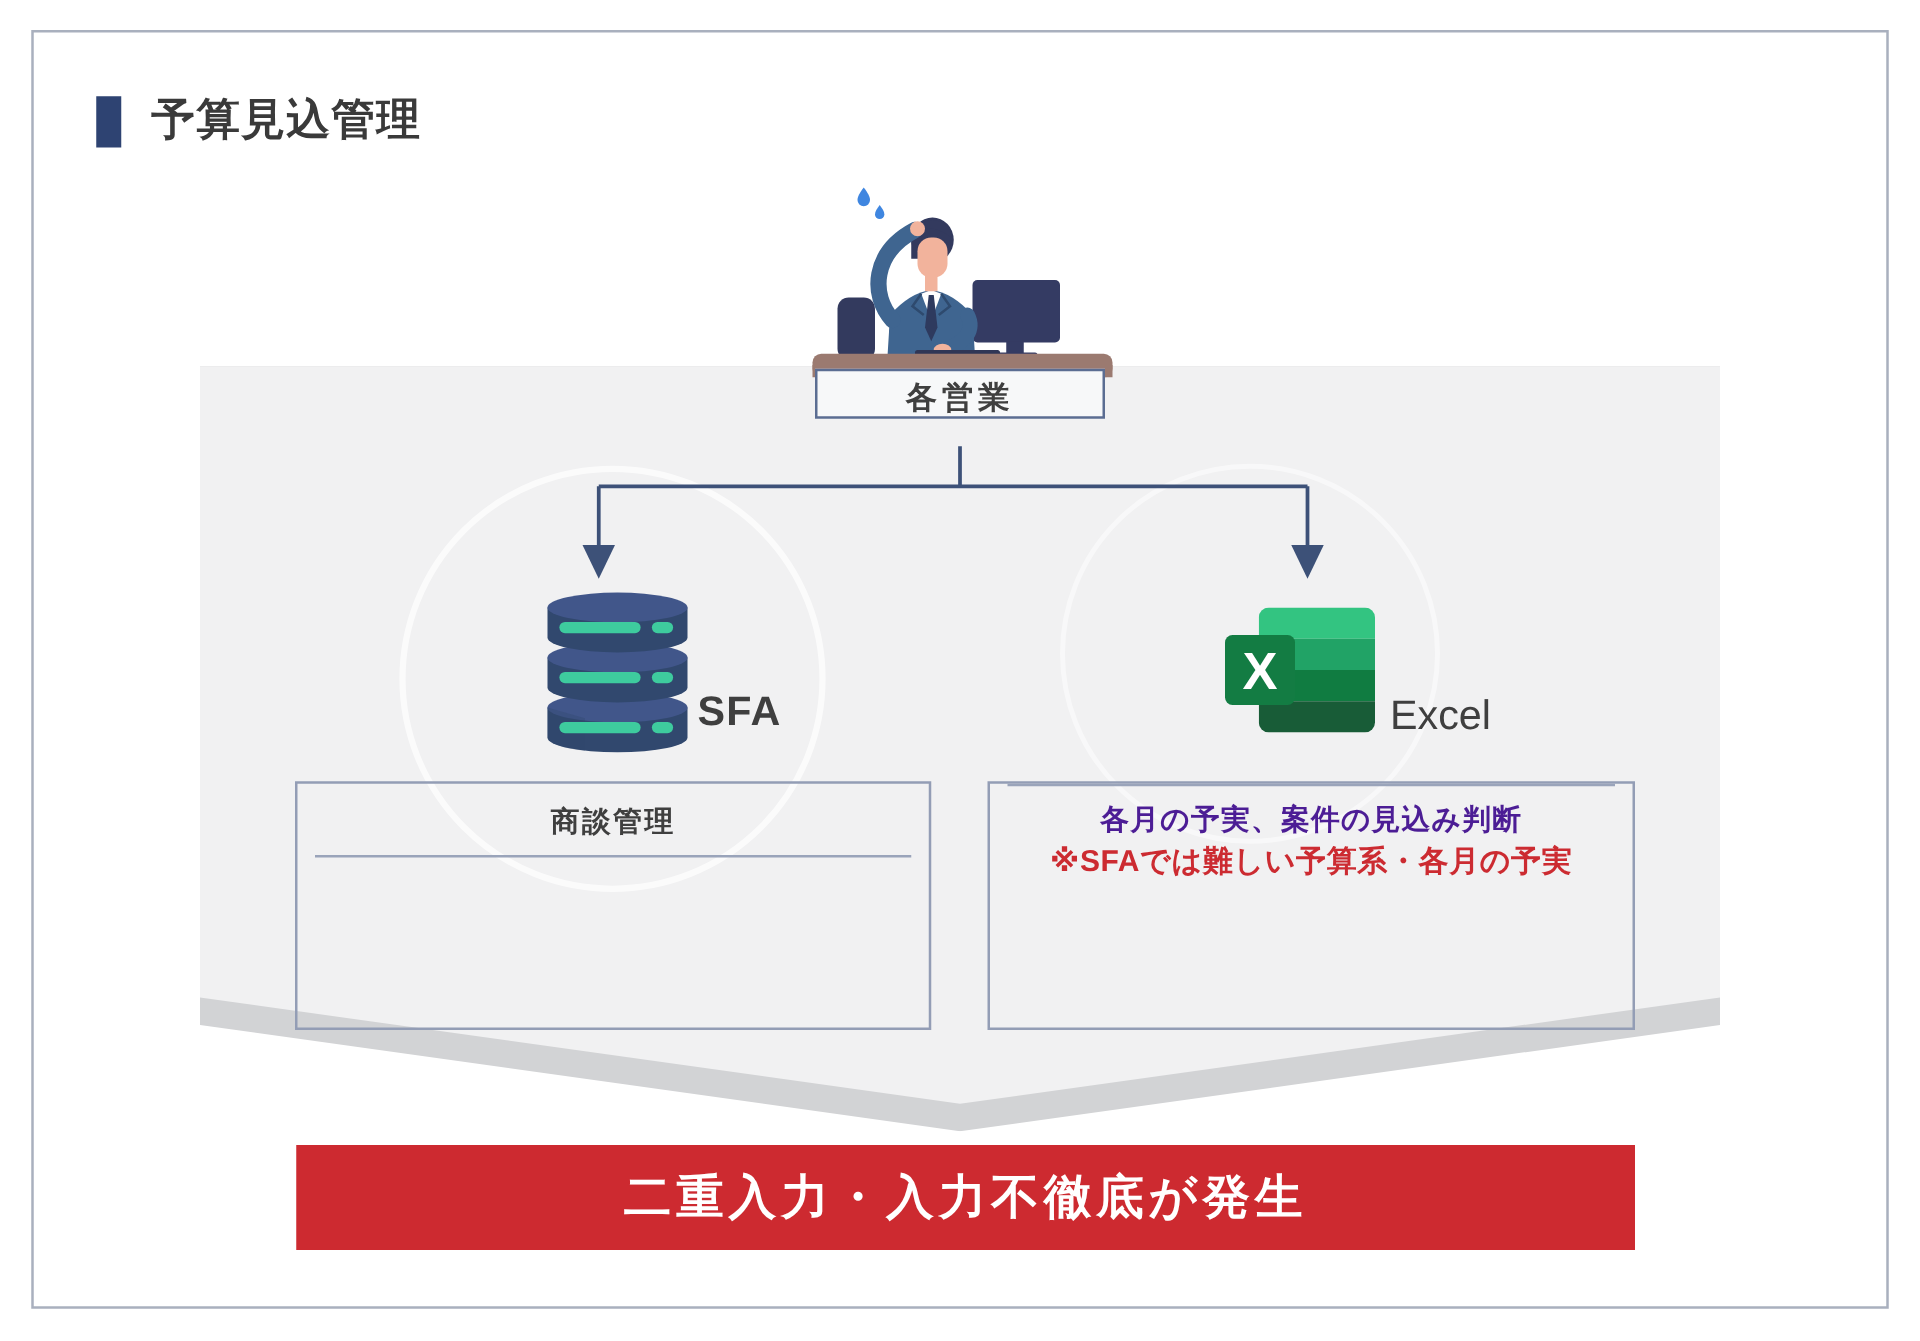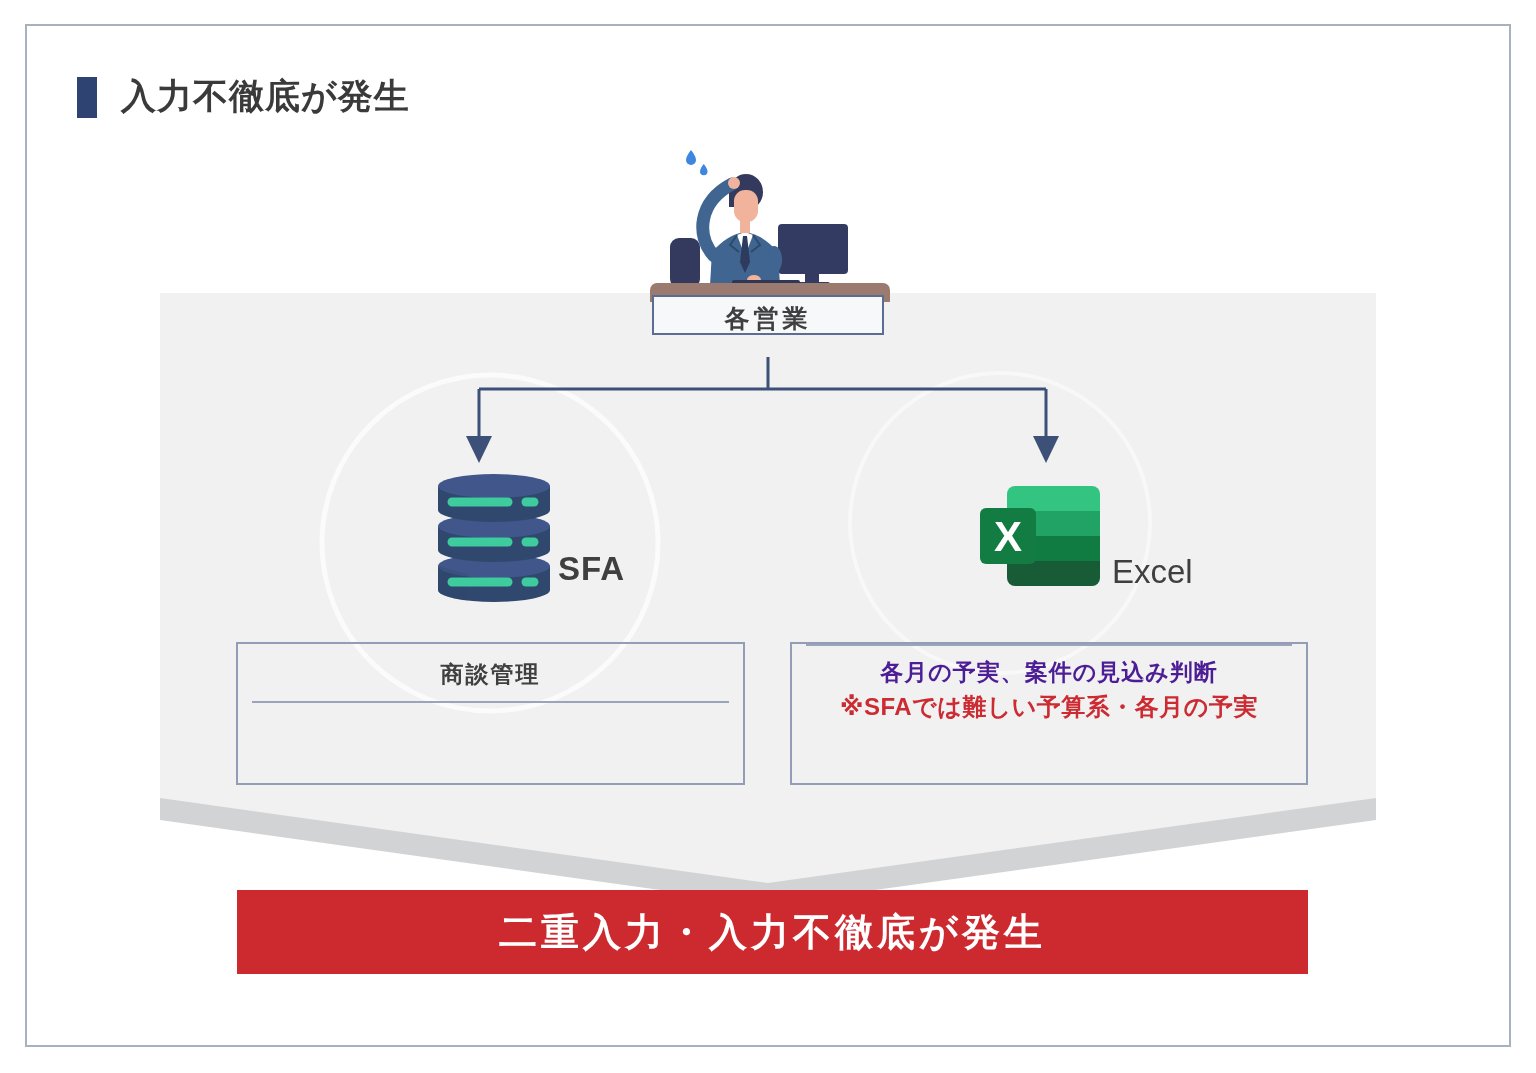--- a/index.html
+++ b/index.html
@@ -37,21 +37,21 @@
   
   .db-svg    { position:absolute; left:436px; top:472px; width:116px; height:130px; }
   .excel-svg { position:absolute; left:980px; top:486px; width:122px; height:102px; }
   .sys-label {
     position:absolute; font-size:33px; color:#3f3f3f; white-space:nowrap;
   }
   .sfa-label   { left:558px;  top:550px; font-weight:600; letter-spacing:1px; }
   .excel-label { left:1112px; top:553px; font-weight:500; }
   
   .desc-box {
-    position:absolute; top:642px; height:143px;
+    position:absolute; top:625px; height:199px;
     border:2px solid #939db5; background:transparent;
   }
   .desc-box.left  { left:236px; width:509px; }
   .desc-box.right { left:790px; width:518px; }
   .box-header {
     height:57px; line-height:60px; text-align:center;
     font-size:23px; font-weight:700; color:#3f3f3f; letter-spacing:2px;
   }
   .box-divider { border:0; border-top:2px solid #9aa4ba; margin:0 14px; }
   .box-body-single {
@@ -61,34 +61,34 @@
   .box-body-line {
     margin-top:10px; line-height:33px; text-align:center;
     font-size:23px; font-weight:700; color:#4c1d95; letter-spacing:1px;
   }
   .box-body-note {
     line-height:36px; text-align:center;
     font-size:24px; font-weight:700; color:#cc2b31; letter-spacing:0.5px;
   }
   
   .result-banner {
-    position:absolute; left:237px; top:890px; width:1071px; height:84px;
+    position:absolute; left:237px; top:916px; width:1071px; height:84px;
     background:#cd2a30; color:#ffffff; text-align:center;
     line-height:84px; font-size:38px; font-weight:700; letter-spacing:4px;
   }
 </style>
 </head>
 <body>
 
 <div id="page">
 
   <div class="slide-frame"></div>
 
   <div class="title-accent"></div>
-  <div class="page-title">入力不徹底が発生</div>
+  <div class="page-title">予算見込管理</div>
 
   <svg class="panel-svg" viewBox="0 0 1216 612">
     <polygon points="0,0 1216,0 1216,527 608,612 0,527" fill="#d2d3d5"></polygon>
     <polygon points="0,0 1216,0 1216,505 608,590 0,505" fill="#f1f1f2"></polygon>
     <circle cx="330" cy="250" r="168" fill="none" stroke="#ffffff" stroke-width="5" opacity="0.7"></circle>
     <circle cx="840" cy="230" r="150" fill="none" stroke="#ffffff" stroke-width="4" opacity="0.5"></circle>
     <g stroke="#3d5178" stroke-width="3" fill="none">
       <path d="M608 64 V96 M319 96 H886 M319 96 V146 M886 96 V146"></path>
     </g>
     <polygon points="306,143 332,143 319,170" fill="#3d5178"></polygon>

